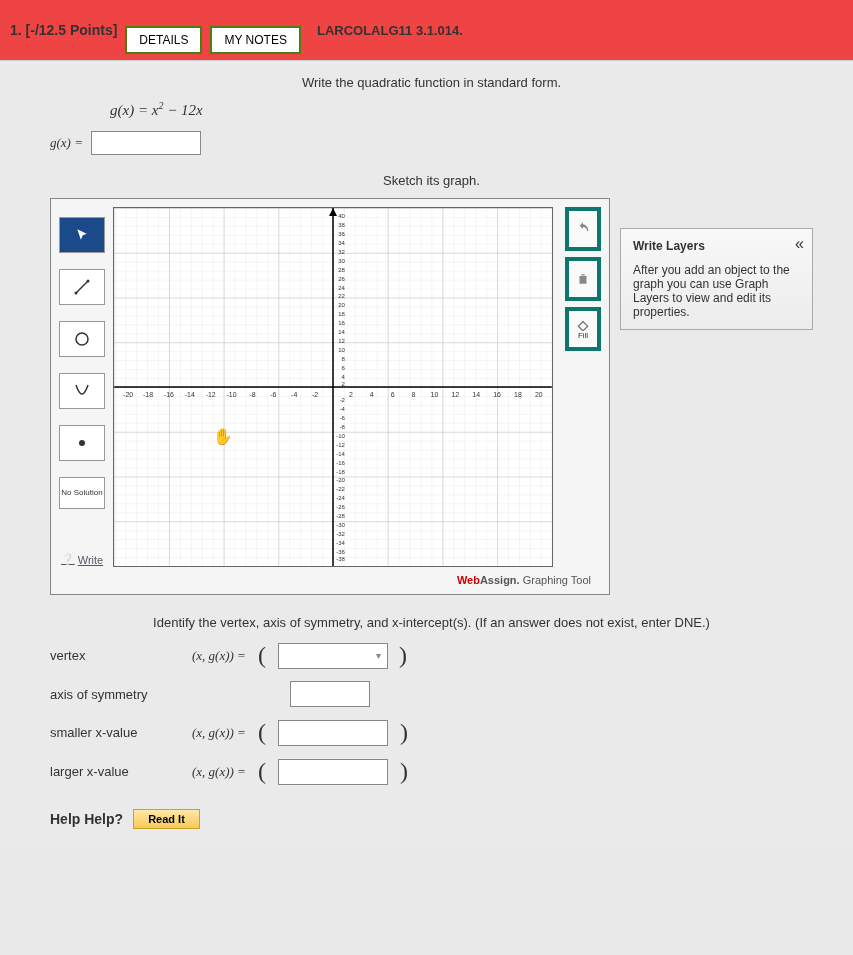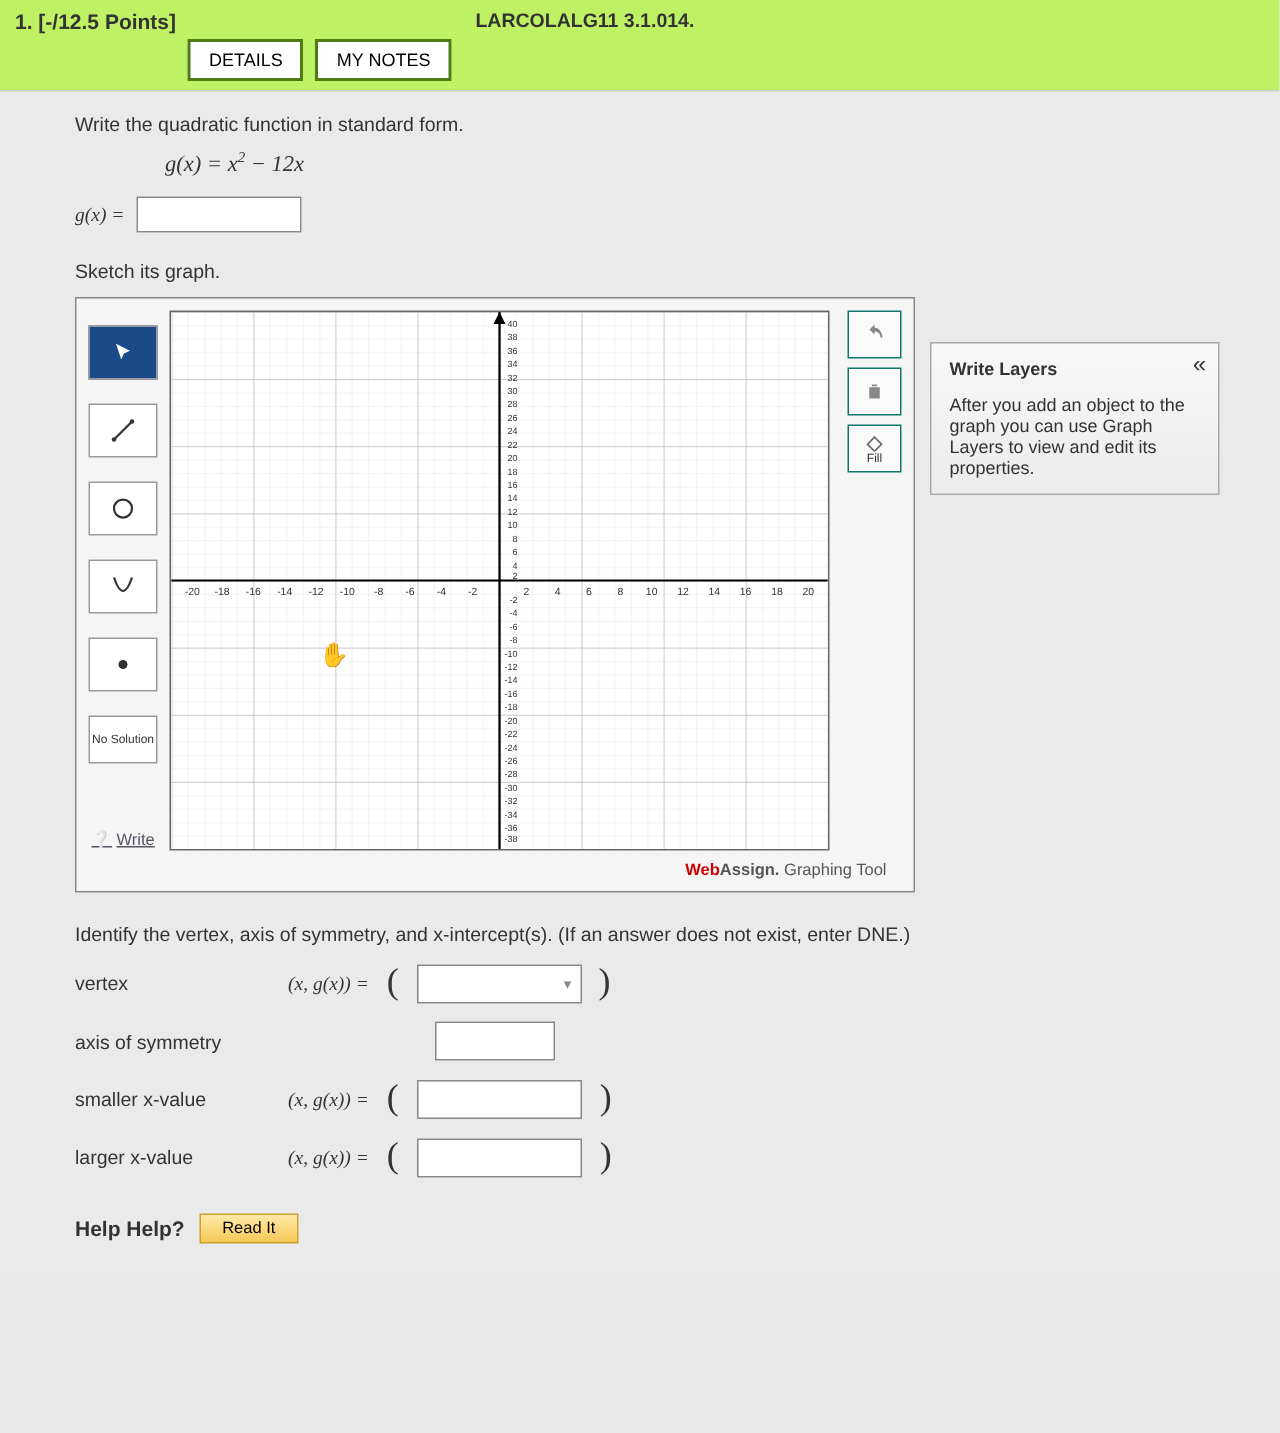--- a/index.html
+++ b/index.html
@@ -5,40 +5,41 @@
   * { box-sizing: border-box; margin: 0; padding: 0; }
   body {
     font-family: Arial, Helvetica, sans-serif;
     background: #e8e8e8;
     width: 853px;
     font-size: 13px;
     color: #333;
   }
   .header-row {
     display: flex;
+    align-items: center;
     gap: 8px;
     padding: 6px 10px;
-    background: #bef264;
+    background: #ef4444;
     border-bottom: 1px solid #ccc;
   }
   .question-num { font-weight: bold; font-size: 14px; }
   .btn-outline {
     border: 2px solid #4d7c0f;
     background: #fff;
     padding: 5px 12px;
     font-size: 12px;
     cursor: pointer;
     margin-top: 20px;
   }
   .ref-id { font-size: 13px; font-weight: bold; margin-left: 8px; }
   .content {
     padding: 14px 40px 20px 50px;
     background: #eaeaea;
   }
-  .instr { margin-bottom: 10px; }
+  .instr { margin-bottom: 10px; text-align: center; }
   .formula { margin: 8px 0 12px 60px; font-style: italic; font-family: 'Times New Roman', serif; font-size: 15px; }
   .formula sup { font-size: 10px; }
   .answer-line { display: flex; align-items: center; gap: 8px; margin: 8px 0 18px 0; font-style: italic; font-family: 'Times New Roman', serif; }
   .text-input {
     border: 1px solid #888;
     background: #fff;
     width: 110px;
     height: 24px;
     padding: 2px 4px;
   }
@@ -71,22 +72,22 @@
     margin-top: 10px;
   }
   .tool.active { background: #1a4a8a; color: #fff; }
   .tool.nosol { height: 32px; font-size: 8px; line-height: 1.1; text-align: center; flex-direction: column; }
   .grid-wrap { position: relative; }
   svg.grid { border: 1px solid #666; background: #fff; }
   .side-tools {
     display: flex; flex-direction: column; gap: 6px; margin-left: 6px;
   }
   .side-tool {
-    width: 36px; height: 32px;
-    border: 1px solid #0f766e;
+    width: 36px; height: 44px;
+    border: 4px solid #0f766e;
     background: #fafafa;
     display: flex; align-items: center; justify-content: center;
     font-size: 9px; cursor: pointer;
     flex-direction: column;
   }
   .help-link {
     position: absolute; bottom: 28px; left: 10px;
     font-size: 11px; color: #556; text-decoration: underline; cursor: pointer;
     display: flex; align-items: center; gap: 3px;
   }
@@ -120,21 +121,21 @@
   .need-help {
     margin-top: 24px; display: flex; align-items: center; gap: 10px;
     color: #333; font-weight: bold; font-size: 14px;
   }
   .read-it {
     background: linear-gradient(#ffe9a8,#f5c957);
     border: 1px solid #c9a227;
     padding: 3px 14px;
     font-size: 11px;
     cursor: pointer;
-    font-weight: normal;
+    font-weight: bold;
   }
   .section-label { margin: 14px 0 6px 0; font-style: italic; font-family: 'Times New Roman', serif; }
   .xg { font-style: italic; font-family: 'Times New Roman', serif; }
   .cursor-hand {
     position: absolute; left: 100px; top: 220px; font-size: 16px;
   }
 </style>
 </head>
 <body>
 

